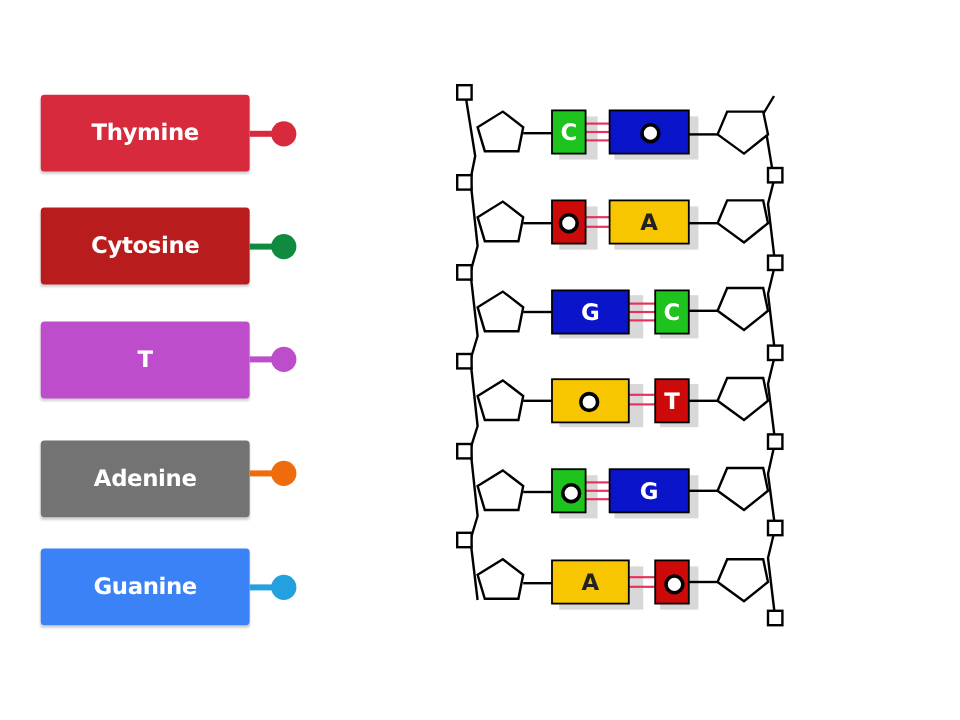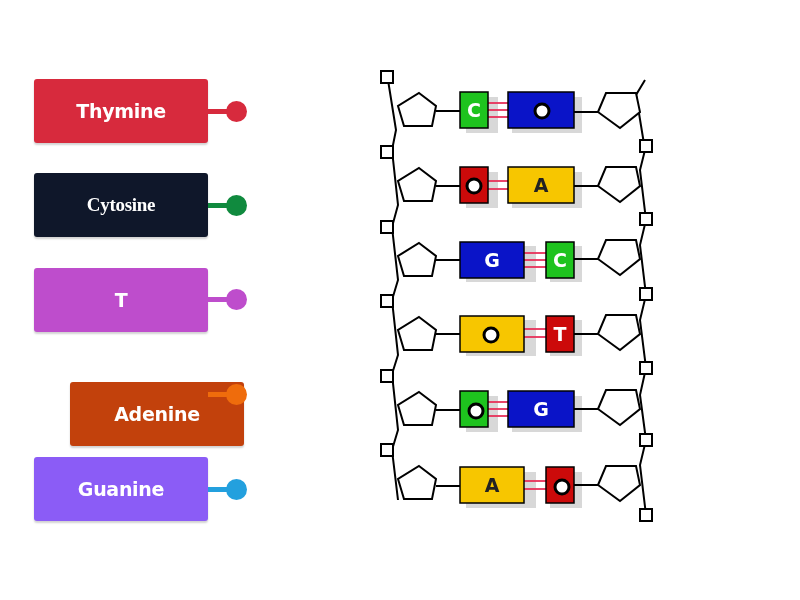--- a/index.html
+++ b/index.html
@@ -13,39 +13,39 @@
 </head>
 <body>
 
 <div>
   <div class="label" style="top:79px;background:#d72a3d;">
       <span>Thymine</span>
     </div>
   <div class="stem" style="top:109px;background:#d72a3d;"></div>
   <div class="dot" style="top:101px;background:#d72a3d;"></div>
 
-  <div class="label" style="top:173px;background:#0f172a;font-family:Liberation Serif, serif;">
+  <div class="label" style="top:173px;background:#b91c1c;">
       <span>Cytosine</span>
     </div>
   <div class="stem" style="top:203px;background:#108a3e;"></div>
   <div class="dot" style="top:195px;background:#108a3e;"></div>
 
   <div class="label" style="top:268px;background:#be4dcc;">
       <span>T</span>
     </div>
   <div class="stem" style="top:297px;background:#be4dcc;"></div>
   <div class="dot" style="top:289px;background:#be4dcc;"></div>
 
-  <div class="label" style="top:382px;background:#c2410c;margin-left:36px;">
+  <div class="label" style="top:367px;background:#737373;">
       <span>Adenine</span>
     </div>
   <div class="stem" style="top:392px;background:#ef6c0c;"></div>
   <div class="dot" style="top:384px;background:#ef6c0c;"></div>
 
-  <div class="label" style="top:457px;background:#8b5cf6;">
+  <div class="label" style="top:457px;background:#3b82f6;">
       <span>Guanine</span>
     </div>
   <div class="stem" style="top:487px;background:#23a0de;"></div>
   <div class="dot" style="top:479px;background:#23a0de;"></div>
 </div>
 
 <svg width="800" height="600" style="position:absolute;left:0;top:0;" xmlns="http://www.w3.org/2000/svg">
   <defs>
     <g id="sugarL">
       <polygon points="0,-18 17,-6 13,14 -13,14 -17,-6" fill="#fff" stroke="#000" stroke-width="2"></polygon>

